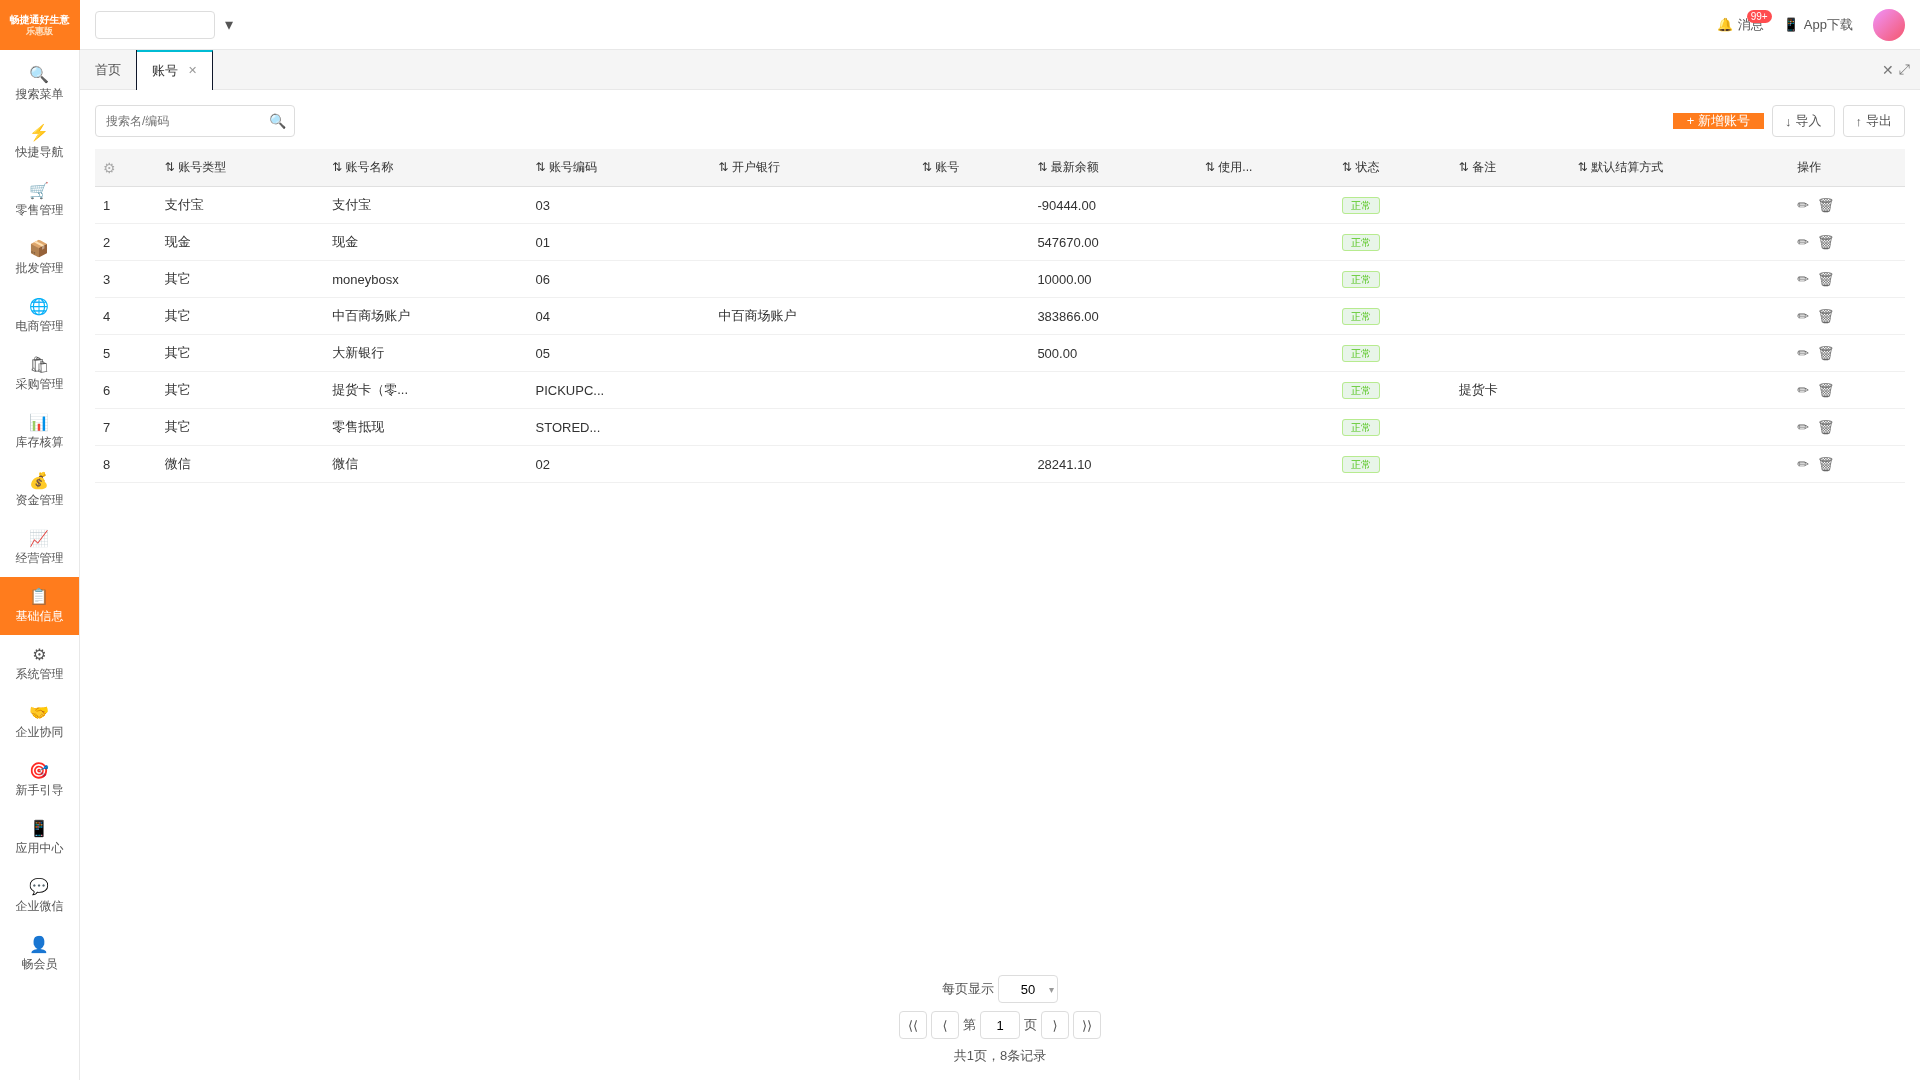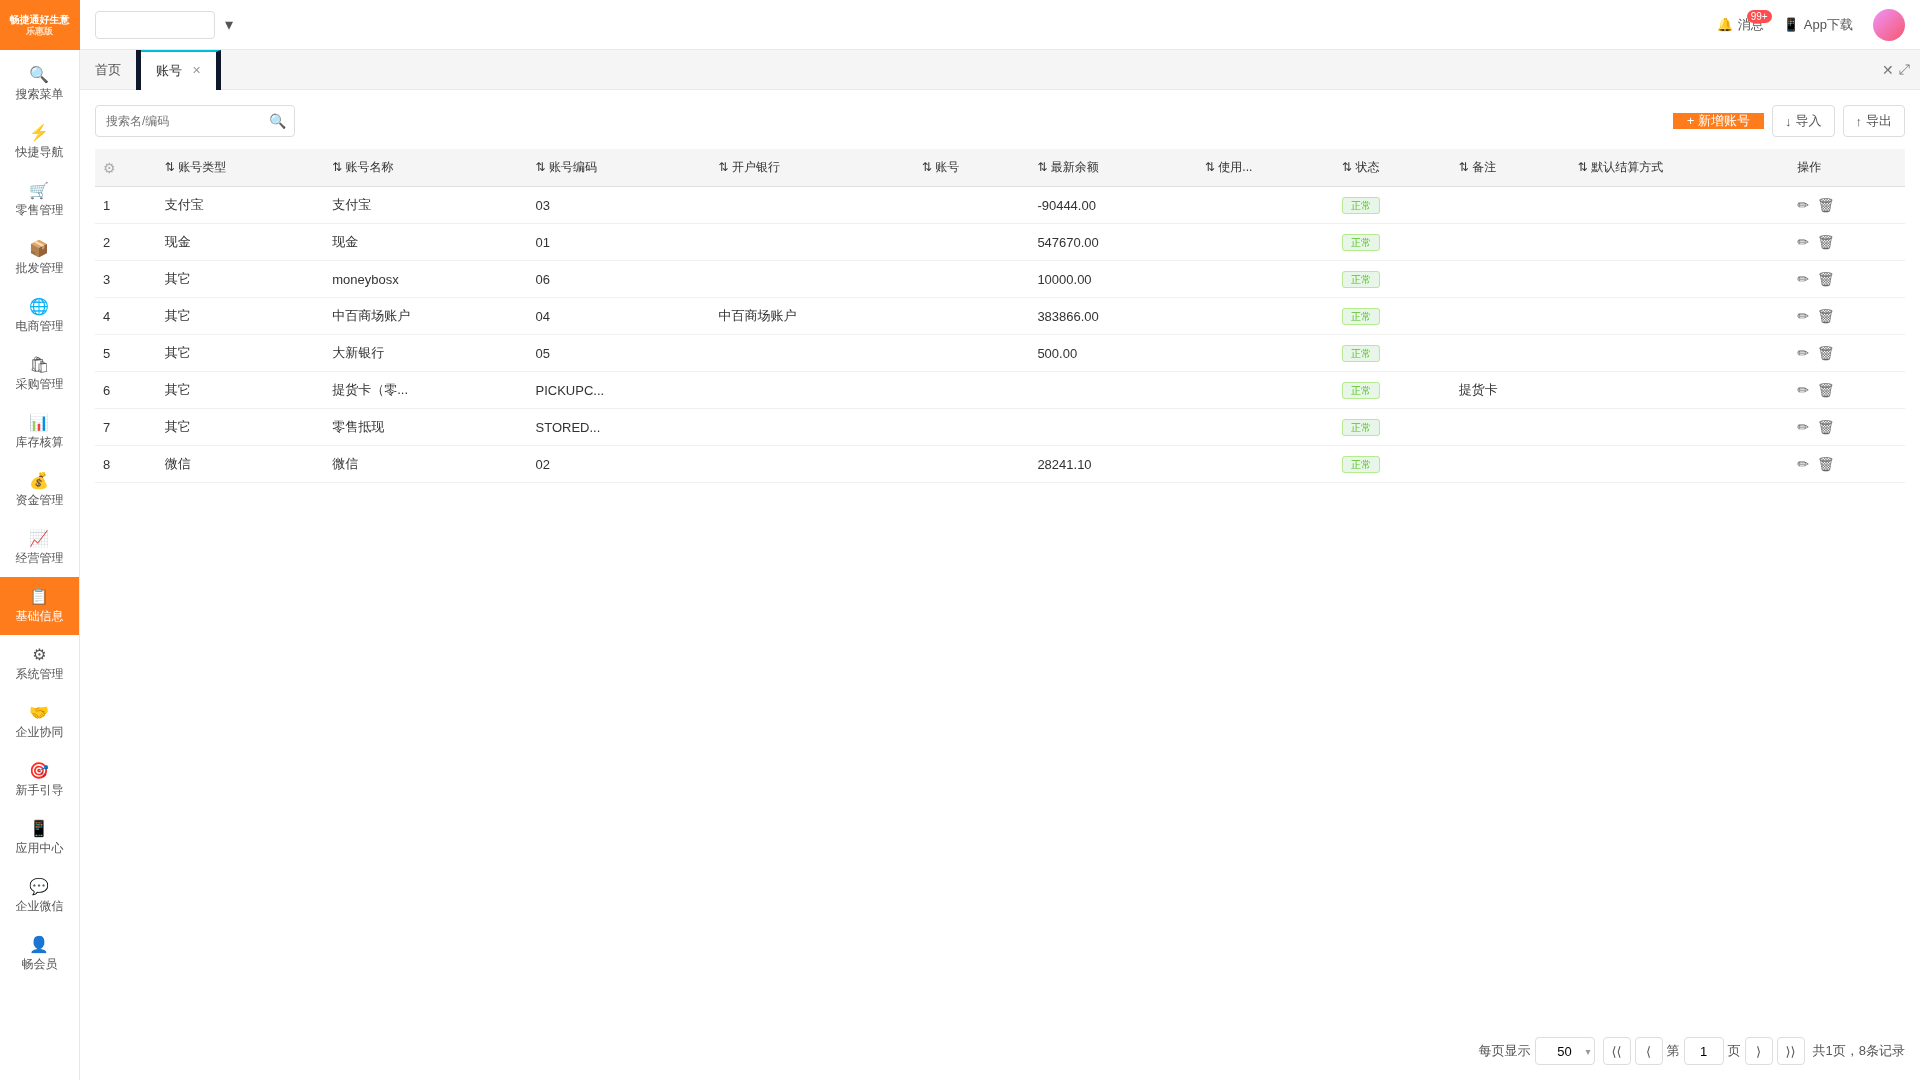--- a/index.html
+++ b/index.html
@@ -158,21 +158,21 @@
       padding-left: 0;
     }
     .tab-item {
       height: 40px;
       display: flex;
       align-items: center;
       padding: 0 15px;
       cursor: pointer;
       font-size: 13px;
       color: #555;
-      border-right: 5px solid #0f172a;
+      border-right: 1px solid #0f172a;
       gap: 6px;
       position: relative;
     }
     .tab-item.active {
       background: #fff;
       color: #333;
       border-top: 2px solid #00bcd4;
     }
     .tab-close {
       font-size: 11px;
@@ -331,20 +331,21 @@
     
     .pagination {
       display: flex;
       align-items: center;
       justify-content: flex-end;
       padding: 12px 0 0 0;
       gap: 8px;
       font-size: 13px;
       color: #555;
       margin-top: auto;
+      flex-direction: column;
     }
     .page-size-select {
       display: flex;
       align-items: center;
       gap: 4px;
     }
     .page-size-input {
       width: 60px;
       height: 28px;
       border: 1px solid #ddd;

